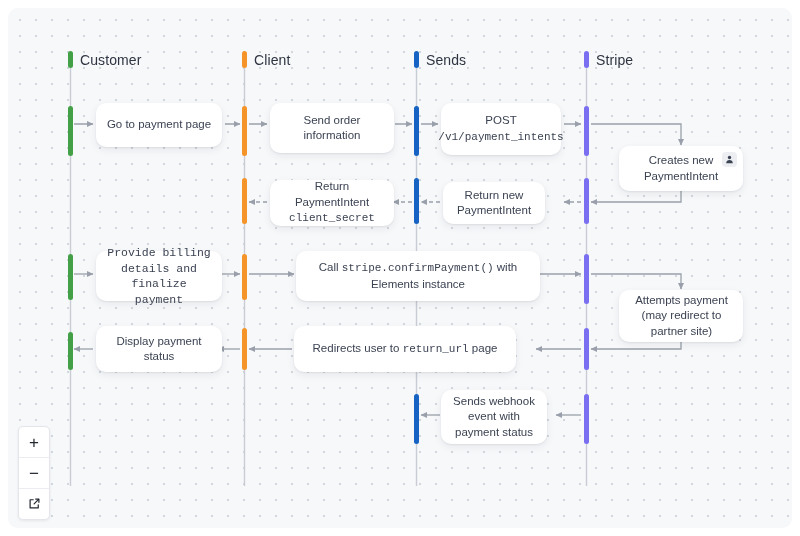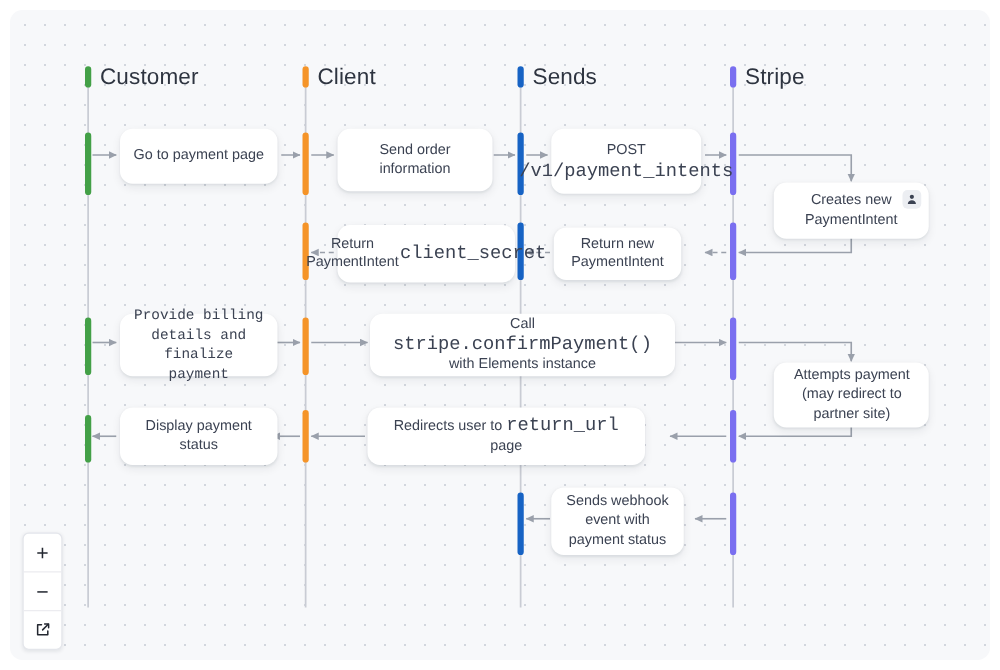--- a/index.html
+++ b/index.html
@@ -37,21 +37,21 @@
     align-items: center;
     gap: 7px;
     white-space: nowrap;
   }
   .lane-bar {
     width: 5px;
     height: 17px;
     border-radius: 2.5px;
   }
   .lane-label {
-    font-size: 18px;
+    font-size: 14px;
     color: #2e3440;
     letter-spacing: .1px;
   }
 
   
   .msg {
     position: absolute;
     background: #ffffff;
     border-radius: 10px;
     box-shadow: 0 1px 2px rgba(16,24,40,.07), 0 3px 8px rgba(16,24,40,.07);
@@ -60,21 +60,21 @@
     justify-content: center;
     text-align: center;
     padding: 6px 10px;
     box-sizing: border-box;
     font-size: 11.5px;
     line-height: 15.5px;
     color: #3b4252;
   }
   .msg .mono {
     font-family: "Liberation Mono", "DejaVu Sans Mono", monospace;
-    font-size: 15px;
+    font-size: 11px;
   }
 
   
   .node-badge {
     position: absolute;
     top: 6px; right: 6px;
     width: 15px; height: 15px;
     border-radius: 4px;
     background: #eceef2;
     display: flex;
@@ -254,21 +254,21 @@
           <circle cx="8" cy="4.4" r="3" fill="#3b4252"></circle>
           <path d="M2.2 14.5c0-3.3 2.6-5.4 5.8-5.4s5.8 2.1 5.8 5.4z" fill="#3b4252"></path>
         </svg>
       </span>
     </div>
 
     <div class="msg" style="left:435px; top:174px; width:102px; height:42px;">
       <span>Return new PaymentIntent</span>
     </div>
 
-    <div class="msg" style="left:262px; top:172px; width:142px; height:46px; flex-direction:row; justify-content:center; gap:1px;">
+    <div class="msg" style="left:262px; top:172px; width:124px; height:46px; flex-direction:column; justify-content:center; gap:1px;">
       <span>Return PaymentIntent</span>
       <span class="mono">client_secret</span>
     </div>
 
     <div class="msg" style="left:88px; top:243px; width:126px; height:50px;font-family:Liberation Mono, monospace;">
       <span>Provide billing details and finalize payment</span>
     </div>
 
     <div class="msg" style="left:288px; top:243px; width:244px; height:50px;">
       <span>

